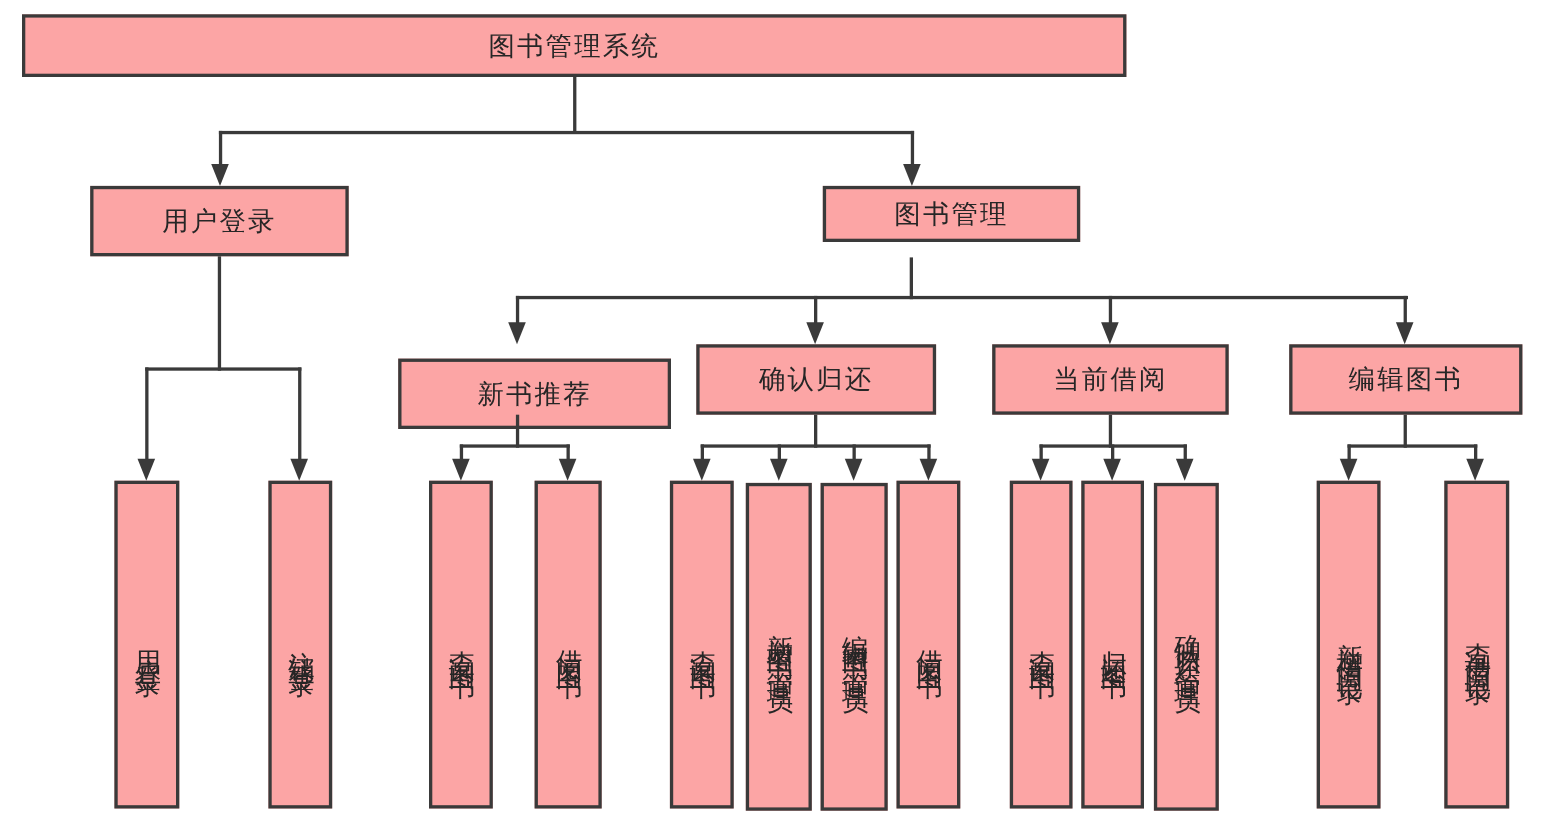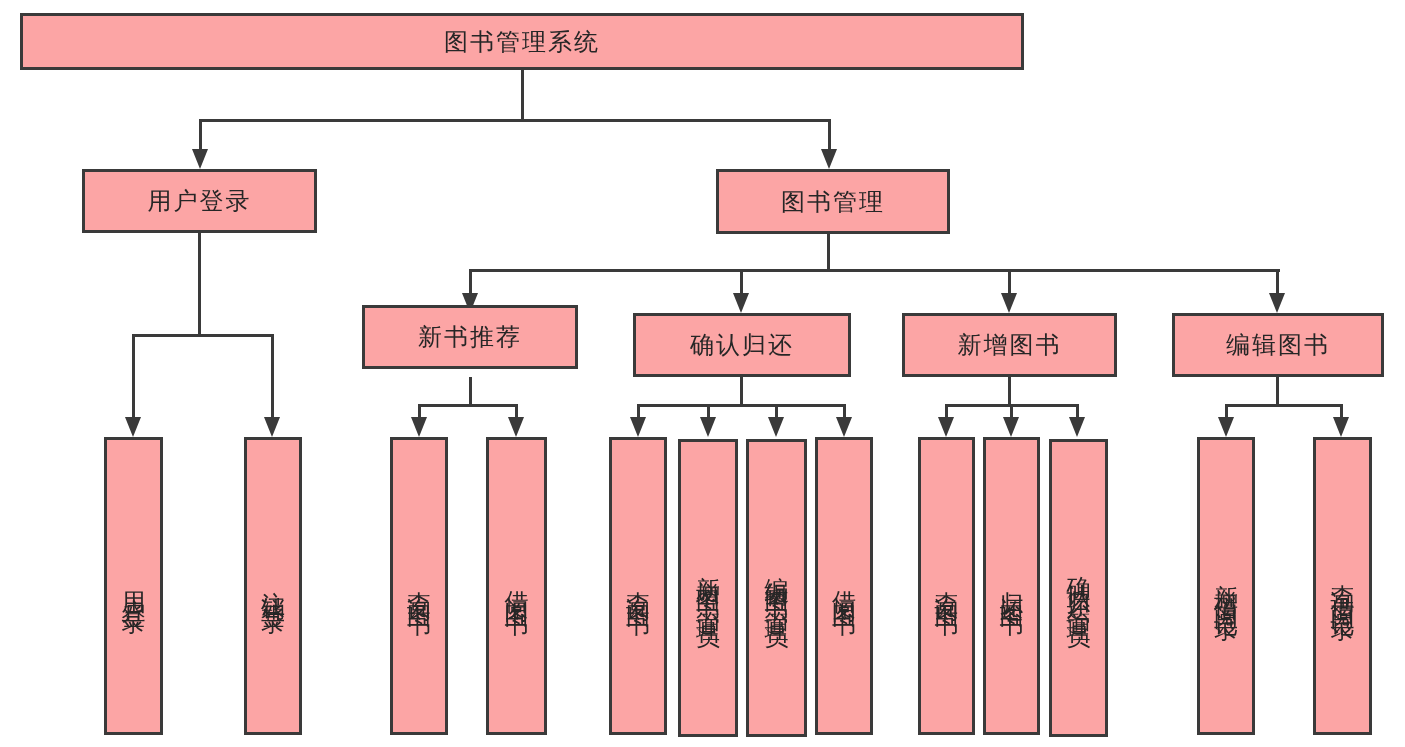--- a/index.html
+++ b/index.html
@@ -59,21 +59,21 @@
   <div class="vl" style="left:521px;top:70px;height:51px"></div>
   <div class="hl" style="left:199px;top:119px;width:632px"></div>
   <div class="vl" style="left:199px;top:119px;height:32px"></div>
   <div class="arrow" style="left:192px;top:149px"></div>
   <div class="vl" style="left:828px;top:119px;height:32px"></div>
   <div class="arrow" style="left:821px;top:149px"></div>
 
   <div class="box h" style="left:82px;top:169px;width:235px;height:64px">
     <span>用户登录</span>
   </div>
-  <div class="box h" style="left:716px;top:169px;width:234px;height:65px">
+  <div class="box h" style="left:748px;top:169px;width:234px;height:51px">
     <span>图书管理</span>
   </div>
 
   <div class="vl" style="left:198px;top:233px;height:104px"></div>
   <div class="hl" style="left:132px;top:334px;width:142px"></div>
   <div class="vl" style="left:132px;top:334px;height:85px"></div>
   <div class="arrow" style="left:125px;top:417px"></div>
   <div class="vl" style="left:271px;top:334px;height:85px"></div>
   <div class="arrow" style="left:264px;top:417px"></div>
 
@@ -81,28 +81,28 @@
   <div class="hl" style="left:469px;top:269px;width:811px"></div>
   <div class="vl" style="left:469px;top:269px;height:26px"></div>
   <div class="arrow" style="left:462px;top:293px"></div>
   <div class="vl" style="left:740px;top:269px;height:26px"></div>
   <div class="arrow" style="left:733px;top:293px"></div>
   <div class="vl" style="left:1008px;top:269px;height:26px"></div>
   <div class="arrow" style="left:1001px;top:293px"></div>
   <div class="vl" style="left:1276px;top:269px;height:26px"></div>
   <div class="arrow" style="left:1269px;top:293px"></div>
 
-  <div class="box h" style="left:362px;top:305px;width:216px;height:64px">
+  <div class="box h" style="left:362px;top:326px;width:248px;height:64px">
     <span>新书推荐</span>
   </div>
   <div class="box h" style="left:633px;top:313px;width:218px;height:64px">
     <span>确认归还</span>
   </div>
   <div class="box h" style="left:902px;top:313px;width:215px;height:64px">
-    <span>新增图书</span>
+    <span>当前借阅</span>
   </div>
   <div class="box h" style="left:1172px;top:313px;width:212px;height:64px">
     <span>编辑图书</span>
   </div>
 
   <div class="vl" style="left:469px;top:377px;height:30px"></div>
   <div class="hl" style="left:418px;top:404px;width:100px"></div>
   <div class="vl" style="left:418px;top:404px;height:15px"></div>
   <div class="arrow" style="left:411px;top:417px"></div>
   <div class="vl" style="left:515px;top:404px;height:15px"></div>

